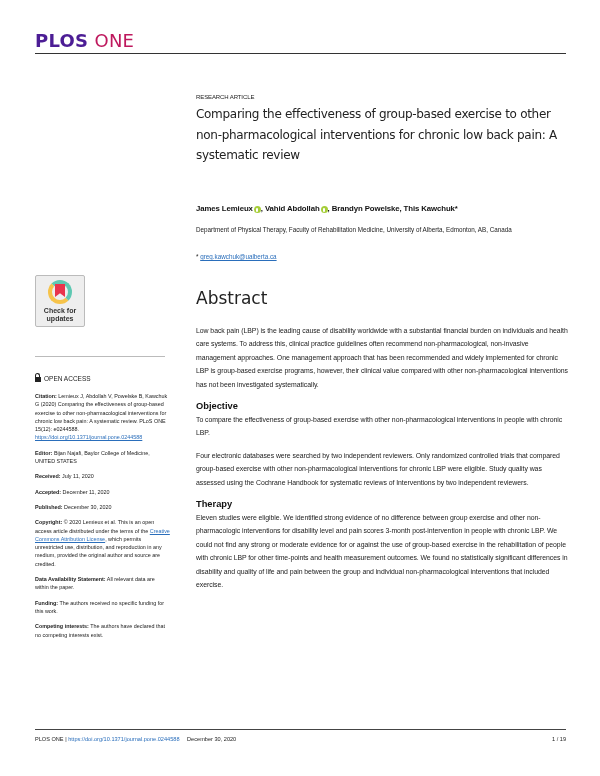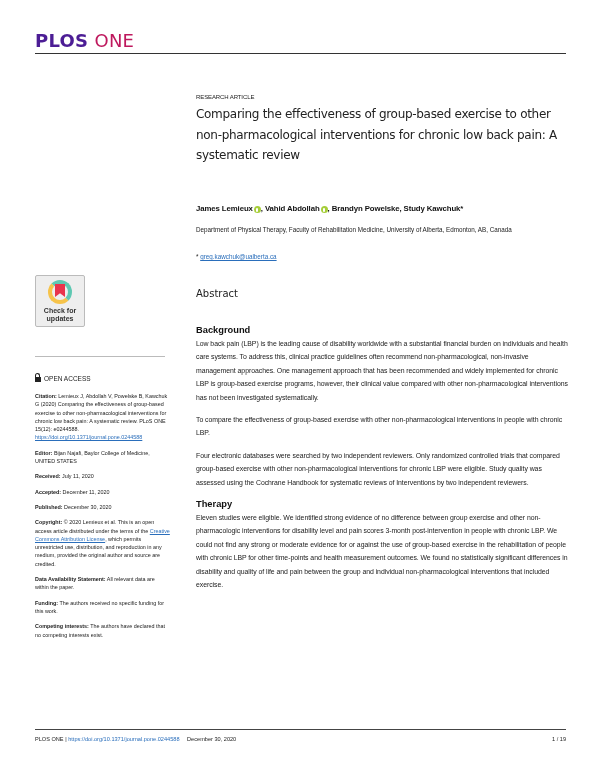--- a/index.html
+++ b/index.html
@@ -25,21 +25,21 @@
   .side-rule { position:absolute; left:35px; top:356px; width:130px; height:1px; background:#bbb; }
   .open-access { position:absolute; left:35px; top:375px; font-size:6.5px; color:#222; }
   .lock { display:inline-block; width:6px; height:5px; background:#222; position:relative; margin-right:3px; vertical-align:-1px; }
   .lock::before { content:""; position:absolute; left:0px; top:-4px; width:3px; height:4px; border:1.2px solid #222; border-bottom:none; border-radius:3px 3px 0 0; }
 
   .sidebar { position:absolute; left:35px; top:392px; width:135px; font-size:5.4px; line-height:8.3px; color:#222; }
   .sidebar p { margin:0 0 7px 0; }
   .sidebar b { font-weight:bold; }
   .sidebar a { color:#2a6ebb; text-decoration:underline; }
 
-  .abstract-h { position:absolute; left:196px; top:288px; font-family:"DejaVu Sans", sans-serif; font-size:10px; color:#222; }
+  .abstract-h { position:absolute; left:196px; top:288px; font-family:"DejaVu Sans", sans-serif; font-size:17px; color:#222; }
   .main { position:absolute; left:196px; top:324px; width:372px; }
   .sec-h { font-size:9.3px; font-weight:bold; color:#111; margin:0; line-height:13px; }
   .sec-p { font-size:6.9px; line-height:13.4px; color:#1a1a1a; margin:0 0 9px 0; letter-spacing:-0.05px; }
 
   .footer-rule { position:absolute; left:35px; top:729px; width:531px; height:1px; background:#444; }
   .footer { position:absolute; left:35px; top:736px; width:531px; font-size:5.6px; color:#222; }
   .footer .journal { }
   .footer a { color:#2a6ebb; text-decoration:none; }
   .footer .date { margin-left:6px; }
   .footer .page { position:absolute; right:0; top:0; }
@@ -50,21 +50,21 @@
 <div class="logo">
   <span class="plos">PLOS</span>
   <span class="one">ONE</span>
 </div>
 <div class="header-rule"></div>
 
 <div class="article-type">RESEARCH ARTICLE</div>
 <h1 class="title" style="margin:0;">Comparing the effectiveness of group-based exercise to other non-pharmacological interventions for chronic low back pain: A systematic review</h1>
 
 <div class="authors">
-  <span>James Lemieux</span><span class="orcid"></span>, <span>Vahid Abdollah</span><span class="orcid"></span>, <span>Brandyn Powelske</span>, <span>Study Kawchuk*</span>
+  <span>James Lemieux</span><span class="orcid"></span>, <span>Vahid Abdollah</span><span class="orcid"></span>, <span>Brandyn Powelske</span>, <span>This Kawchuk*</span>
 </div>
 <div class="affil">Department of Physical Therapy, Faculty of Rehabilitation Medicine, University of Alberta, Edmonton, AB, Canada</div>
 <div class="email-line">
   <span>*</span>
   <a>greg.kawchuk@ualberta.ca</a>
 </div>
 
 <div class="crossmark">
   <div class="ring"></div>
   <div class="flag"></div>
@@ -85,22 +85,22 @@
   <p><b>Accepted:</b> <span>December 11, 2020</span></p>
   <p><b>Published:</b> <span>December 30, 2020</span></p>
   <p><b>Copyright:</b> <span>© 2020 Lemieux et al. This is an open access article distributed under the terms of the</span> <a>Creative Commons Attribution License</a><span>, which permits unrestricted use, distribution, and reproduction in any medium, provided the original author and source are credited.</span></p>
   <p><b>Data Availability Statement:</b> <span>All relevant data are within the paper.</span></p>
   <p><b>Funding:</b> <span>The authors received no specific funding for this work.</span></p>
   <p><b>Competing interests:</b> <span>The authors have declared that no competing interests exist.</span></p>
 </div>
 
 <div class="abstract-h">Abstract</div>
 <div class="main">
-  <h3 class="sec-h">Background</h3>
   <p class="sec-p">Low back pain (LBP) is the leading cause of disability worldwide with a substantial financial burden on individuals and health care systems. To address this, clinical practice guidelines often recommend non-pharmacological, non-invasive management approaches. One management approach that has been recommended and widely implemented for chronic LBP is group-based exercise programs, however, their clinical value compared with other non-pharmacological interventions has not been investigated systematically.</p>
+  <h3 class="sec-h">Objective</h3>
   <p class="sec-p">To compare the effectiveness of group-based exercise with other non-pharmacological interventions in people with chronic LBP.</p>
   <p class="sec-p">Four electronic databases were searched by two independent reviewers. Only randomized controlled trials that compared group-based exercise with other non-pharmacological interventions for chronic LBP were eligible. Study quality was assessed using the Cochrane Handbook for systematic reviews of Interventions by two independent reviewers.</p>
   <h3 class="sec-h">Therapy</h3>
   <p class="sec-p">Eleven studies were eligible. We identified strong evidence of no difference between group exercise and other non-pharmacologic interventions for disability level and pain scores 3-month post-intervention in people with chronic LBP. We could not find any strong or moderate evidence for or against the use of group-based exercise in the rehabilitation of people with chronic LBP for other time-points and health measurement outcomes. We found no statistically significant differences in disability and quality of life and pain between the group and individual non-pharmacological interventions that included exercise.</p>
 </div>
 
 <div class="footer-rule"></div>
 <div class="footer">
   <span class="journal">PLOS ONE |</span>
   <a>https://doi.org/10.1371/journal.pone.0244588</a>

